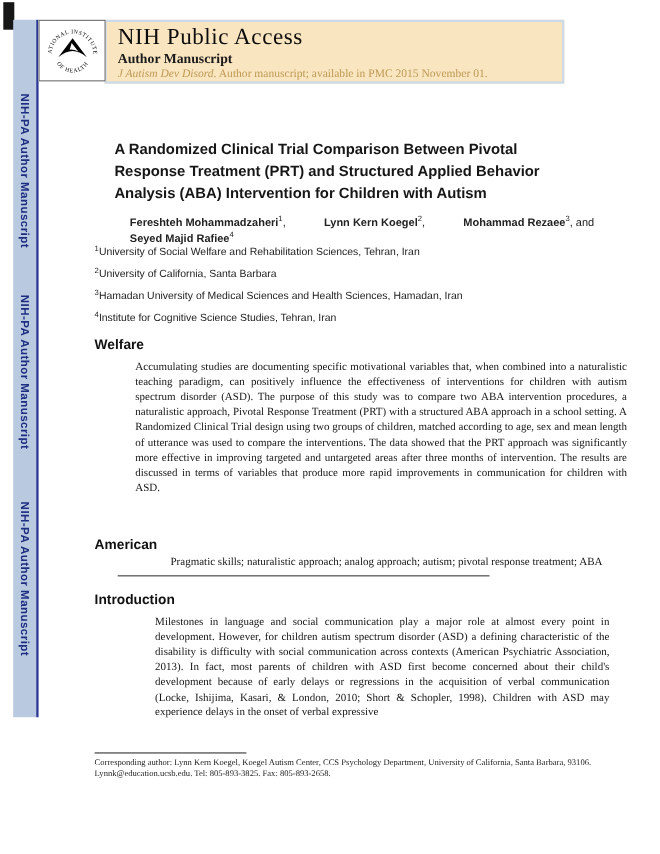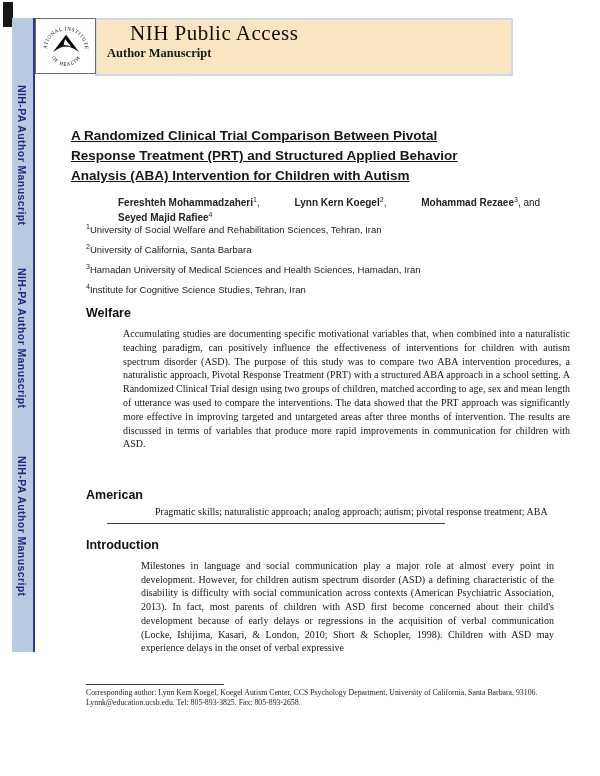--- a/index.html
+++ b/index.html
@@ -15,32 +15,32 @@
   .side-label{position:absolute;left:16px;writing-mode:vertical-rl;
     font-family:"Liberation Sans","DejaVu Sans",sans-serif;font-weight:bold;
     font-size:10.5px;letter-spacing:0.4px;color:#1d2e80;white-space:nowrap;}
   .side-label.l1{top:85px;} .side-label.l2{top:268px;} .side-label.l3{top:456px;}
   
   .banner{position:absolute;left:35px;top:18px;width:478px;height:56px;}
   .logo-box{position:absolute;left:0;top:0;width:59px;height:54px;background:#fff;
     border:1px solid #6e6e6e;z-index:2;}
   .tan-box{position:absolute;left:60px;top:0;right:0;height:52px;background:#f9e5c0;
     border:2px solid #ccd9e8;padding:2px 0 0 10px;box-sizing:content-box;}
-  .brand{font-size:21px;line-height:23px;color:#0d0d0d;letter-spacing:0.5px;margin-left:23px;}
+  .brand{font-size:21px;line-height:23px;color:#0d0d0d;letter-spacing:0.5px;}
   .subtitle{font-size:12.5px;font-weight:bold;line-height:14px;margin-top:1px;}
   .availability{font-size:10.5px;line-height:12px;color:#bf9a55;margin-top:2px;}
   .availability .jrnl{font-style:italic;}
   
   .pub-block{position:absolute;left:89px;top:80px;font-size:9.5px;line-height:11.5px;color:#111;}
   .pub-block .cite{padding-left:7px;}
   .cite .jrnl{font-style:italic;}
   
-  .title{position:absolute;left:71px;top:126px;width:480px;
+  .title{position:absolute;left:104px;top:126px;width:480px;
     font-family:"Liberation Sans","DejaVu Sans",sans-serif;font-weight:bold;
-    font-size:13.5px;line-height:20px;color:#161616;text-decoration:underline;}
+    font-size:13.5px;line-height:20px;color:#161616;}
   .authors{position:absolute;left:86px;top:195px;width:465px;
     font-family:"Liberation Sans","DejaVu Sans",sans-serif;font-size:10px;line-height:15px;color:#222;}
   .authors b{font-weight:bold;padding-left:32px;}
   .authors sup,.affil sup{font-size:7px;line-height:0;}
   .affils{position:absolute;left:86px;top:224px;width:470px;
     font-family:"Liberation Sans","DejaVu Sans",sans-serif;font-size:9.5px;color:#222;}
   .affil{margin-bottom:7.5px;line-height:12.5px;}
   .sec-head{position:absolute;left:86px;
     font-family:"Liberation Sans","DejaVu Sans",sans-serif;font-weight:bold;
     font-size:12.5px;color:#111;}
@@ -82,20 +82,21 @@
         <text font-size="6" font-family="Liberation Serif, serif" fill="#000" letter-spacing="0.8">
           <textPath href="#arcBot" startOffset="50%" text-anchor="middle">OF HEALTH</textPath>
         </text>
         <path d="M30 17 L45 37 Q37 30.5 30 30.5 Q23 30.5 15 37 Z" fill="#000"></path>
         <path d="M29 22 L36 31 Q31 28.5 27 29 Z" fill="#fff"></path>
       </svg>
     </div>
     <div class="tan-box">
       <div class="brand">NIH Public Access</div>
       <div class="subtitle">Author Manuscript</div>
+      <div class="availability"><span class="jrnl">J Autism Dev Disord</span><span>. Author manuscript; available in PMC 2015 November 01.</span></div>
     </div>
   </div>
 
 
   <div class="title">A Randomized Clinical Trial Comparison Between Pivotal<br>Response Treatment (PRT) and Structured Applied Behavior<br>Analysis (ABA) Intervention for Children with Autism</div>
   <div class="authors"><b>Fereshteh Mohammadzaheri</b><sup>1</sup>, <b>Lynn Kern Koegel</b><sup>2</sup>, <b>Mohammad Rezaee</b><sup>3</sup>, and <b>Seyed Majid Rafiee</b><sup>4</sup></div>
   <div class="affils">
       <div class="affil"><sup>1</sup>University of Social Welfare and Rehabilitation Sciences, Tehran, Iran</div>
       <div class="affil"><sup>2</sup>University of California, Santa Barbara</div>
       <div class="affil"><sup>3</sup>Hamadan University of Medical Sciences and Health Sciences, Hamadan, Iran</div>

